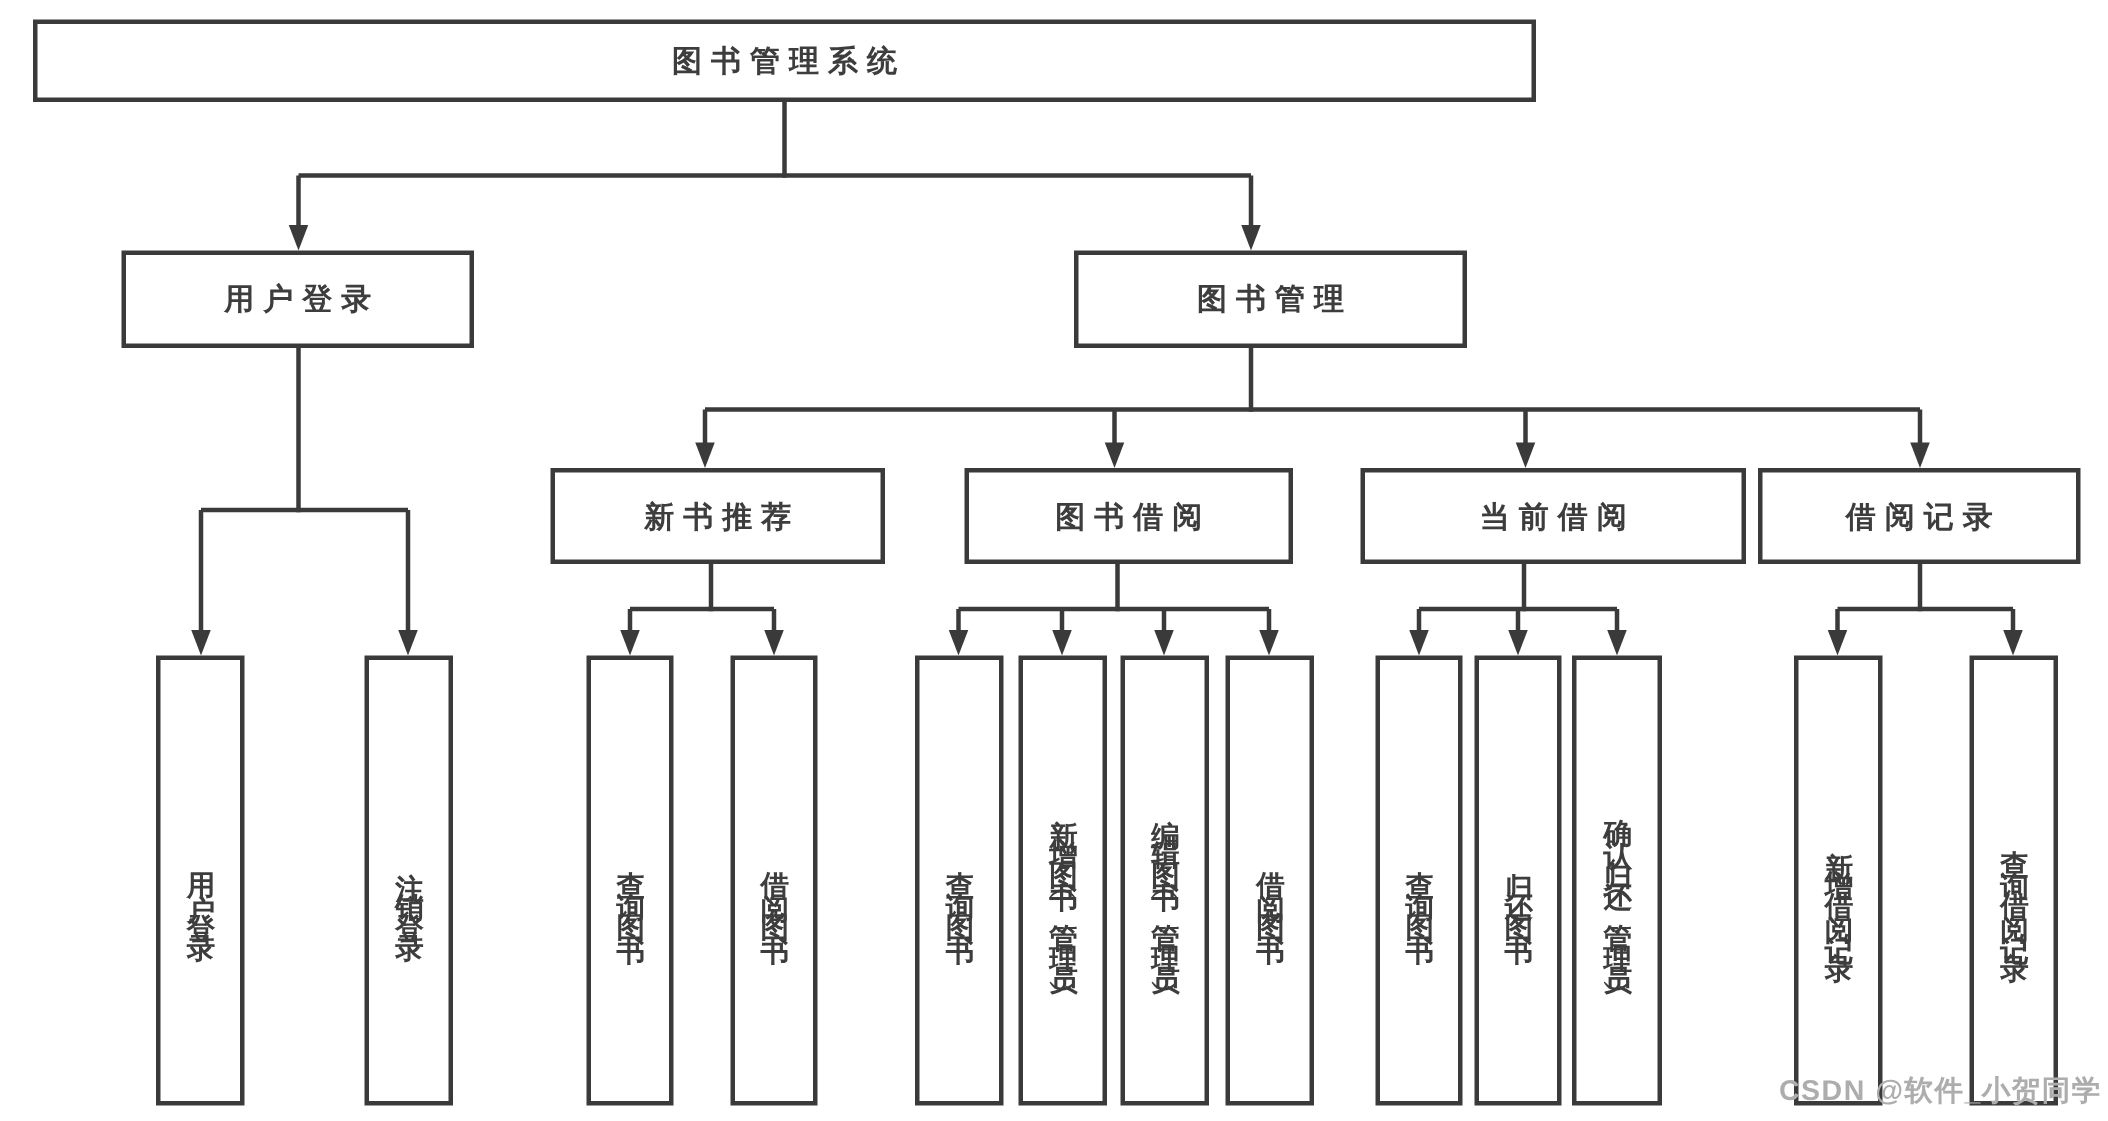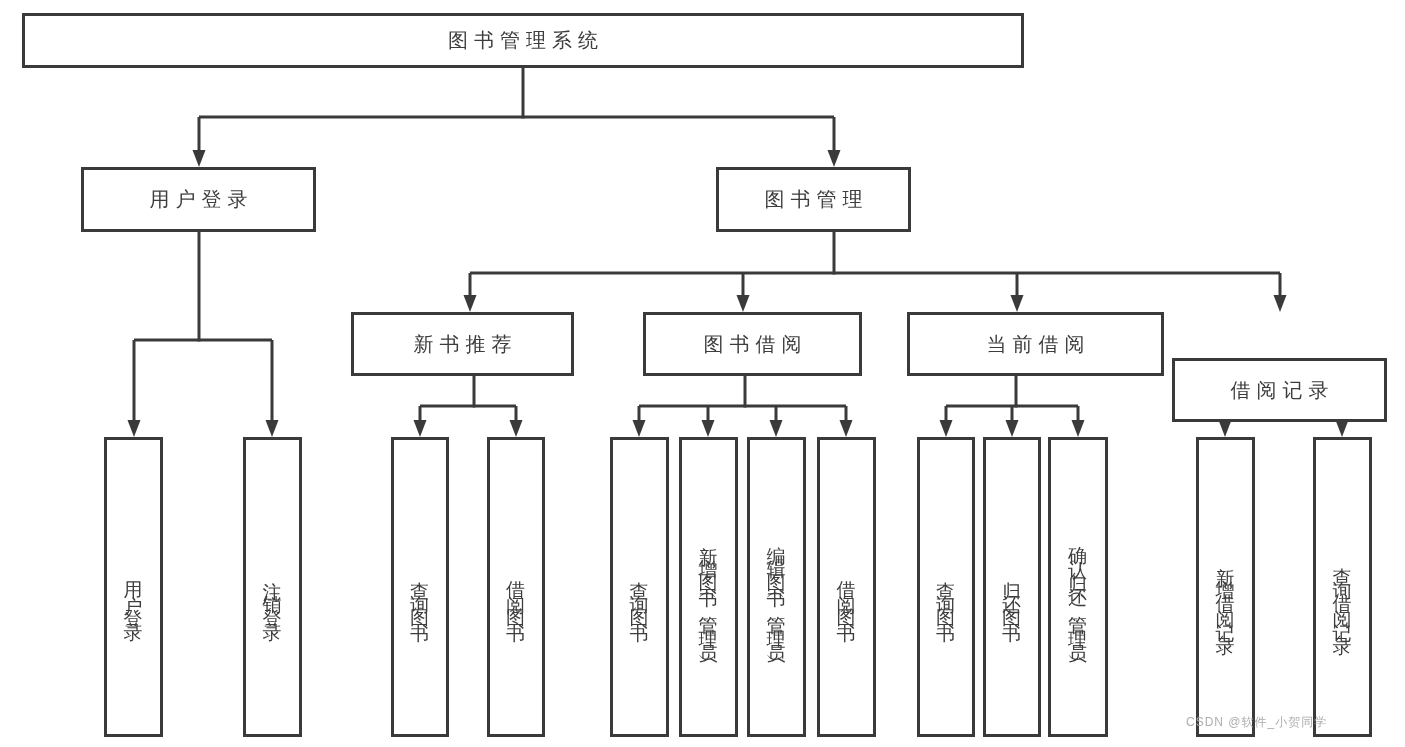--- a/index.html
+++ b/index.html
@@ -12,20 +12,21 @@
   body{
     font-family:"Liberation Sans","DejaVu Sans",sans-serif;
     background:var(--bg);
   }
   .stage{
     position:relative;
     width:1405px;
     height:747px;
     background:var(--bg);
     overflow:hidden;
+    font-weight:bold;
   }
   svg.connectors{
     position:absolute;
     left:0;top:0;
     width:1405px;height:747px;
   }
   .hbox{
     position:absolute;
     box-sizing:border-box;
     border:3px solid var(--line);
@@ -56,21 +57,21 @@
     font-size:19px;
     letter-spacing:14px;
     margin-bottom:-14px;
     color:var(--text);
     line-height:1;
   }
   .watermark{
     position:absolute;
     left:1186px;
     top:714px;
-    font-size:12px;
+    font-size:19px;
     letter-spacing:1px;
     color:var(--watermark);
     white-space:nowrap;
     z-index:5;
   }
 </style>
 </head>
 <body>
 
 <div class="stage">
@@ -142,34 +143,34 @@
     </g>
   </svg>
 
   <div class="hbox" style="left:22px;top:13px;width:1002px;height:55px;">
     <span class="lbl">图书管理系统</span>
   </div>
 
   <div class="hbox" style="left:81px;top:167px;width:235px;height:65px;">
     <span class="lbl">用户登录</span>
   </div>
-  <div class="hbox" style="left:716px;top:167px;width:195px;height:65px;">
+  <div class="hbox" style="left:716px;top:167px;width:262px;height:65px;">
     <span class="lbl">图书管理</span>
   </div>
 
-  <div class="hbox" style="left:351px;top:312px;width:223px;height:64px;">
+  <div class="hbox" style="left:367px;top:312px;width:223px;height:64px;">
     <span class="lbl">新书推荐</span>
   </div>
   <div class="hbox" style="left:643px;top:312px;width:219px;height:64px;">
     <span class="lbl">图书借阅</span>
   </div>
   <div class="hbox" style="left:907px;top:312px;width:257px;height:64px;">
     <span class="lbl">当前借阅</span>
   </div>
-  <div class="hbox" style="left:1172px;top:312px;width:215px;height:64px;margin-top:46px;">
+  <div class="hbox" style="left:1172px;top:312px;width:215px;height:64px;">
     <span class="lbl">借阅记录</span>
   </div>
 
   <div class="vbox" style="left:104px;width:59px;">
     <span class="vlbl">用户登录</span>
   </div>
   <div class="vbox" style="left:243px;width:59px;">
     <span class="vlbl">注销登录</span>
   </div>
 

